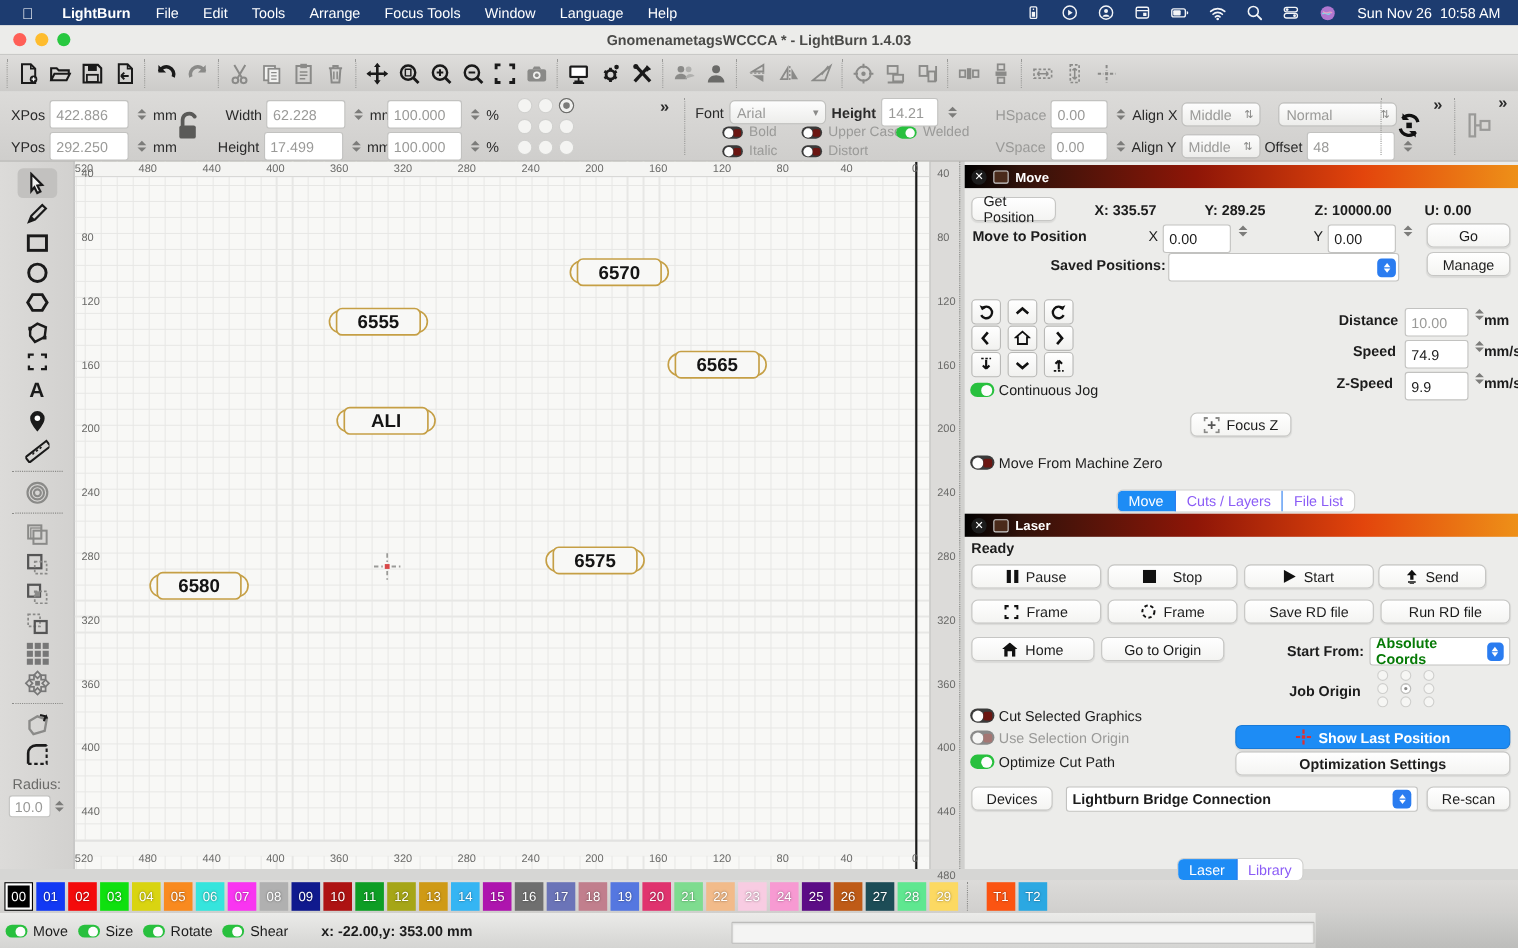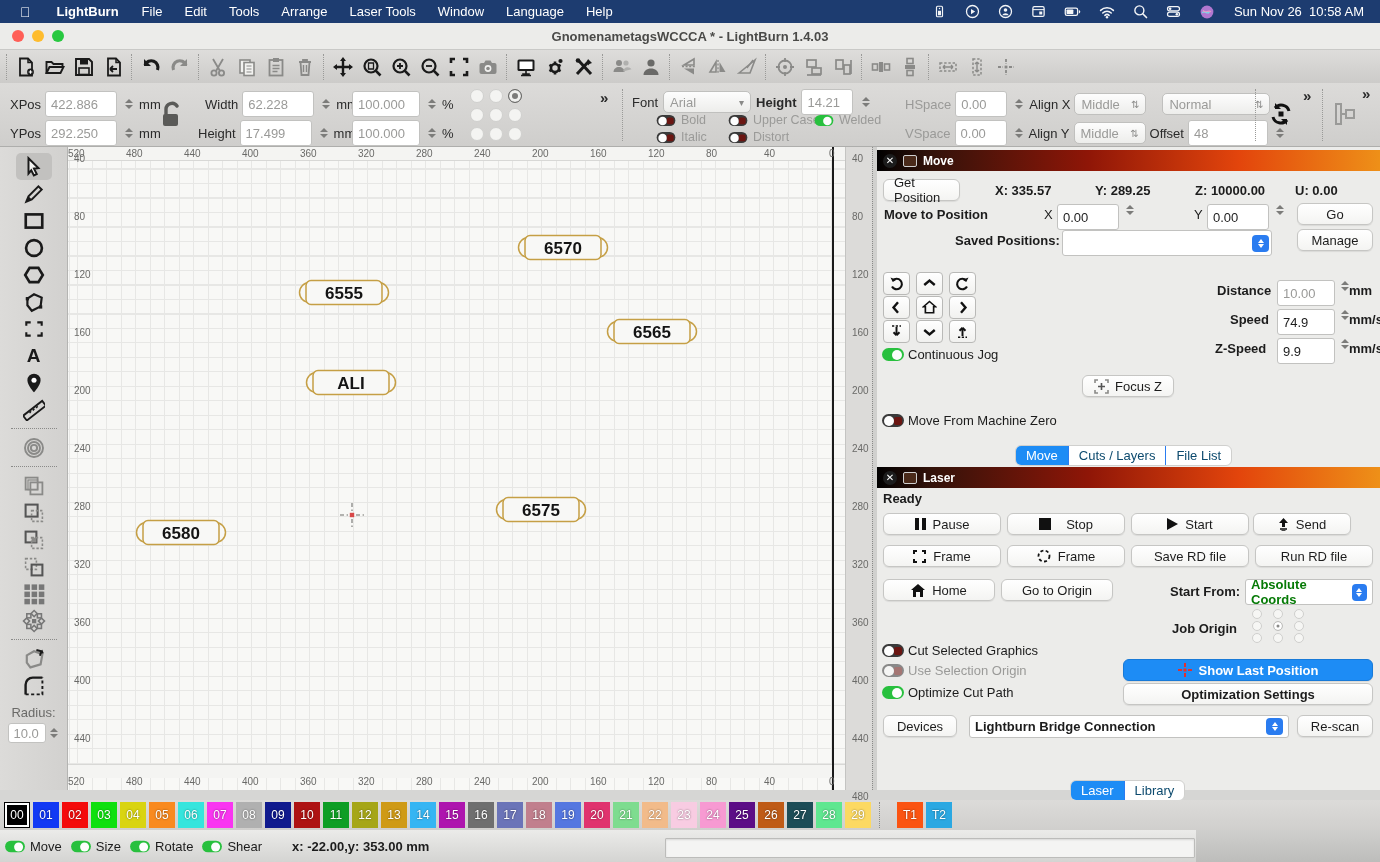--- a/index.html
+++ b/index.html
@@ -90,21 +90,21 @@
   .phead { position:absolute; left:0; width:503px; height:21px; color:#fff; display:flex; align-items:center; gap:6px; padding:0 6px;
            background:linear-gradient(90deg,#000 0%,#30120a 10%,#8f1607 42%,#e3450c 72%,#ee9018 100%); font-size:12px; }
   .phead .hx { width:14px; height:14px; border-radius:50%; background:#1c1c1c; color:#fff; font-size:10px; display:flex; align-items:center; justify-content:center; }
   .phead .hd { width:14px; height:12px; border:1px solid #cfcfcf; border-radius:2px; background:#4a2a1a; position:relative; }
   .btn { background:linear-gradient(#ffffff,#f4f4f2); border:1px solid #c6c6c4; border-radius:6px; height:22px;
          display:inline-flex; align-items:center; justify-content:center; padding:0 10px; font-size:13px; color:#1c1c1c;
          box-shadow:0 1px 1px rgba(0,0,0,.08); }
   .abs { position:absolute; }
   .bluebtn { background:#1d8cf5; border-color:#187ad8; color:#fff; }
   .tabbar { position:absolute; display:flex; background:#fff; border:1px solid #d0d0ce; border-radius:6px; overflow:hidden; height:21px; align-items:stretch; }
-  .tab { display:flex; align-items:center; padding:0 10px; color:#0c4a6e; border-right:1px solid #2a7cf0; }
+  .tab { display:flex; align-items:center; padding:0 10px; color:#8b5cf6; border-right:1px solid #2a7cf0; }
   .tab:last-child{ border-right:none; }
   .tab.active { background:#1d8cf5; color:#fff; }
   .jogbtn { position:absolute; width:27px; height:23px; background:linear-gradient(#fff,#f1f1ef); border:1px solid #b9b9b7;
             border-radius:4px; display:flex; align-items:center; justify-content:center; font-weight:bold; }
   .lbl { position:absolute; color:#1c1c1c; }
   .radio3 { position:absolute; display:grid; grid-template-columns:repeat(3,21px); grid-template-rows:repeat(3,12px); }
   .radio3 .r { width:10px; height:10px; border-radius:50%; background:#f6f6f4; border:1px solid #cfcfcd; }
   .radio3 .r.sel { background:#fff; border-color:#bdbdbb; box-shadow:inset 0 0 0 2.5px #fff, inset 0 0 0 5px #8a8a88; }
   .togglerow { position:absolute; display:flex; align-items:center; font-size:13px; }
   .togglerow.gray { color:#9a9a98; }
@@ -132,21 +132,21 @@
 <div id="root">
 
   <div class="menubar">
     <span class="apple"></span>
     <span class="appname">LightBurn</span>
     <span id="menuItems" style="display:flex;">
         <span class="mitem">File</span>
         <span class="mitem">Edit</span>
         <span class="mitem">Tools</span>
         <span class="mitem">Arrange</span>
-        <span class="mitem">Laser Tools</span>
+        <span class="mitem">Focus Tools</span>
         <span class="mitem">Window</span>
         <span class="mitem">Language</span>
         <span class="mitem">Help</span>
       </span>
     <span class="mspacer"></span>
     <span id="statusIcons" style="display:flex;align-items:center;">
         <span class="sicon">
           <svg width="15" height="15" viewBox="0 0 20 20">
             <rect x="6" y="3" width="8" height="14" rx="1.5" fill="none" stroke="#fff" stroke-width="1.6"></rect>
             <rect x="8" y="9" width="4" height="6" fill="#fff"></rect>

